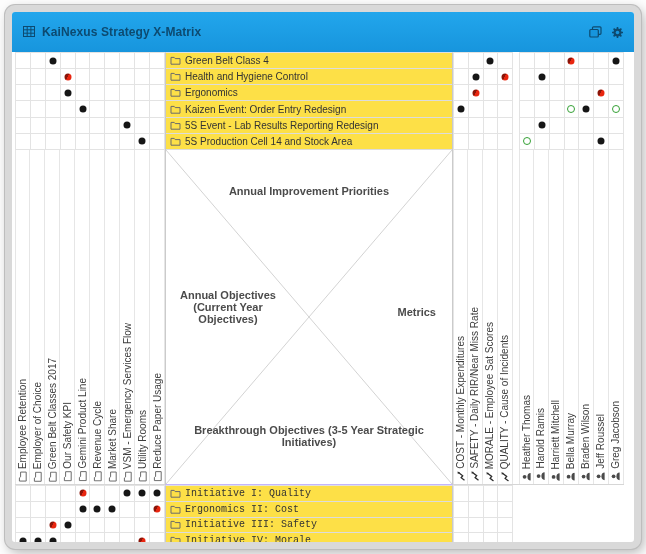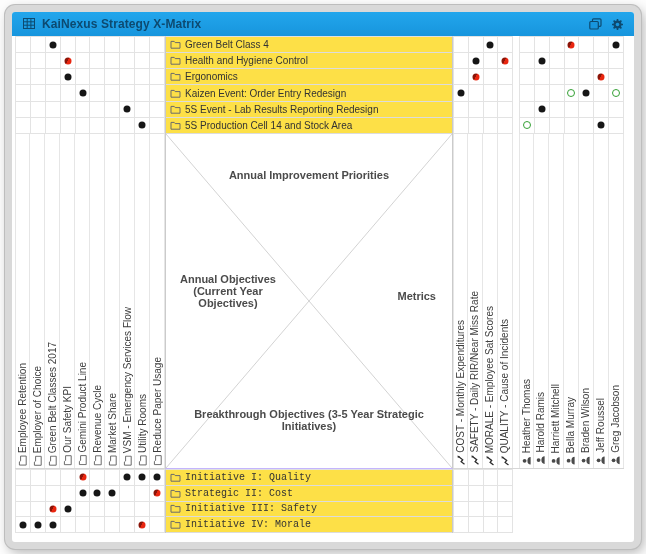--- a/index.html
+++ b/index.html
@@ -3,21 +3,21 @@
 <meta charset="utf-8">
 <style>
   * { box-sizing: border-box; }
   html,body { margin:0; padding:0; width:646px; height:554px; background:#fdfdfd;
     font-family:"Liberation Sans", sans-serif; }
 
   .window { position:absolute; left:5px; top:5px; width:636px; height:544px;
     border-radius:10px; border:7px solid #d9d9d9; background:#fff; overflow:hidden;
     box-shadow: 0 0 0 1px #bdbdbd, 3px 4px 12px rgba(0,0,0,.28); }
 
-  .titlebar { height:24px; background:linear-gradient(var(--accent-top,#22a6ec), var(--accent,#1795dd));
+  .titlebar { height:40px; background:linear-gradient(var(--accent-top,#22a6ec), var(--accent,#1795dd));
     display:flex; align-items:center; gap:7px; padding:0 10px 0 11px; }
   .titlebar .title { font-size:12px; font-weight:bold; color:var(--title-color,#0d4a70); letter-spacing:.1px; }
   .tb-icons { margin-left:auto; display:flex; gap:9px; align-items:center; }
   .tb-icons svg { display:block; cursor:pointer; }
 
   .matrix { position:relative; height:506px; padding:0 0 9px 3px;
     display:grid; grid-template-columns:150px 288px 60px 6px 105px 1fr;
     grid-template-rows:98px 1fr 64px; }
 
   
@@ -615,21 +615,21 @@
           <div class="rowlabel">
             <svg width="11" height="9" viewBox="0 0 11 9">
               <path d="M1 8.2 V1.4 h3.2 l1 1.2 H10 v5.6 z" fill="none" stroke="#6b6b6b" stroke-width="1"></path>
             </svg>
             <span>Initiative I: Quality</span>
           </div>
           <div class="rowlabel">
             <svg width="11" height="9" viewBox="0 0 11 9">
               <path d="M1 8.2 V1.4 h3.2 l1 1.2 H10 v5.6 z" fill="none" stroke="#6b6b6b" stroke-width="1"></path>
             </svg>
-            <span>Strategic II: Cost</span>
+            <span>Ergonomics II: Cost</span>
           </div>
           <div class="rowlabel">
             <svg width="11" height="9" viewBox="0 0 11 9">
               <path d="M1 8.2 V1.4 h3.2 l1 1.2 H10 v5.6 z" fill="none" stroke="#6b6b6b" stroke-width="1"></path>
             </svg>
             <span>Initiative III: Safety</span>
           </div>
           <div class="rowlabel">
             <svg width="11" height="9" viewBox="0 0 11 9">
               <path d="M1 8.2 V1.4 h3.2 l1 1.2 H10 v5.6 z" fill="none" stroke="#6b6b6b" stroke-width="1"></path>

